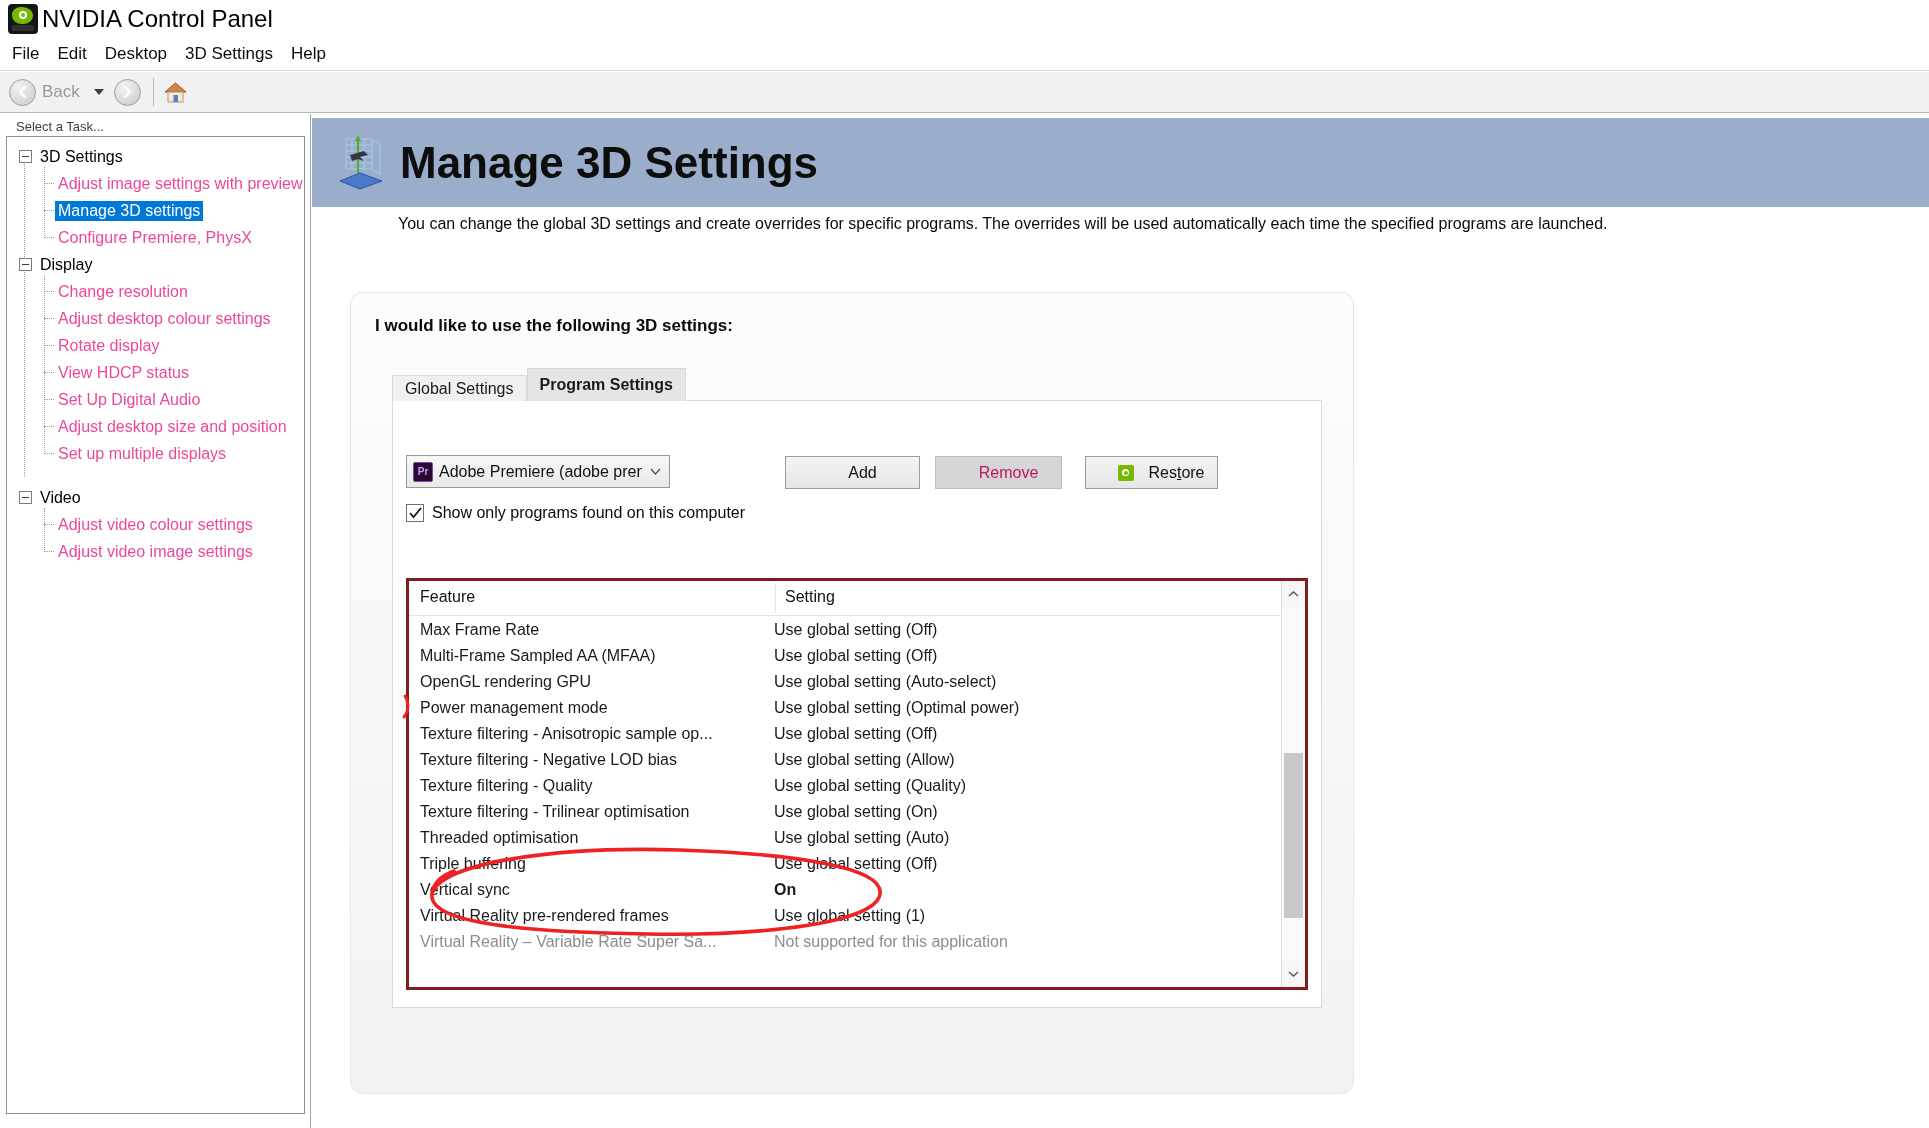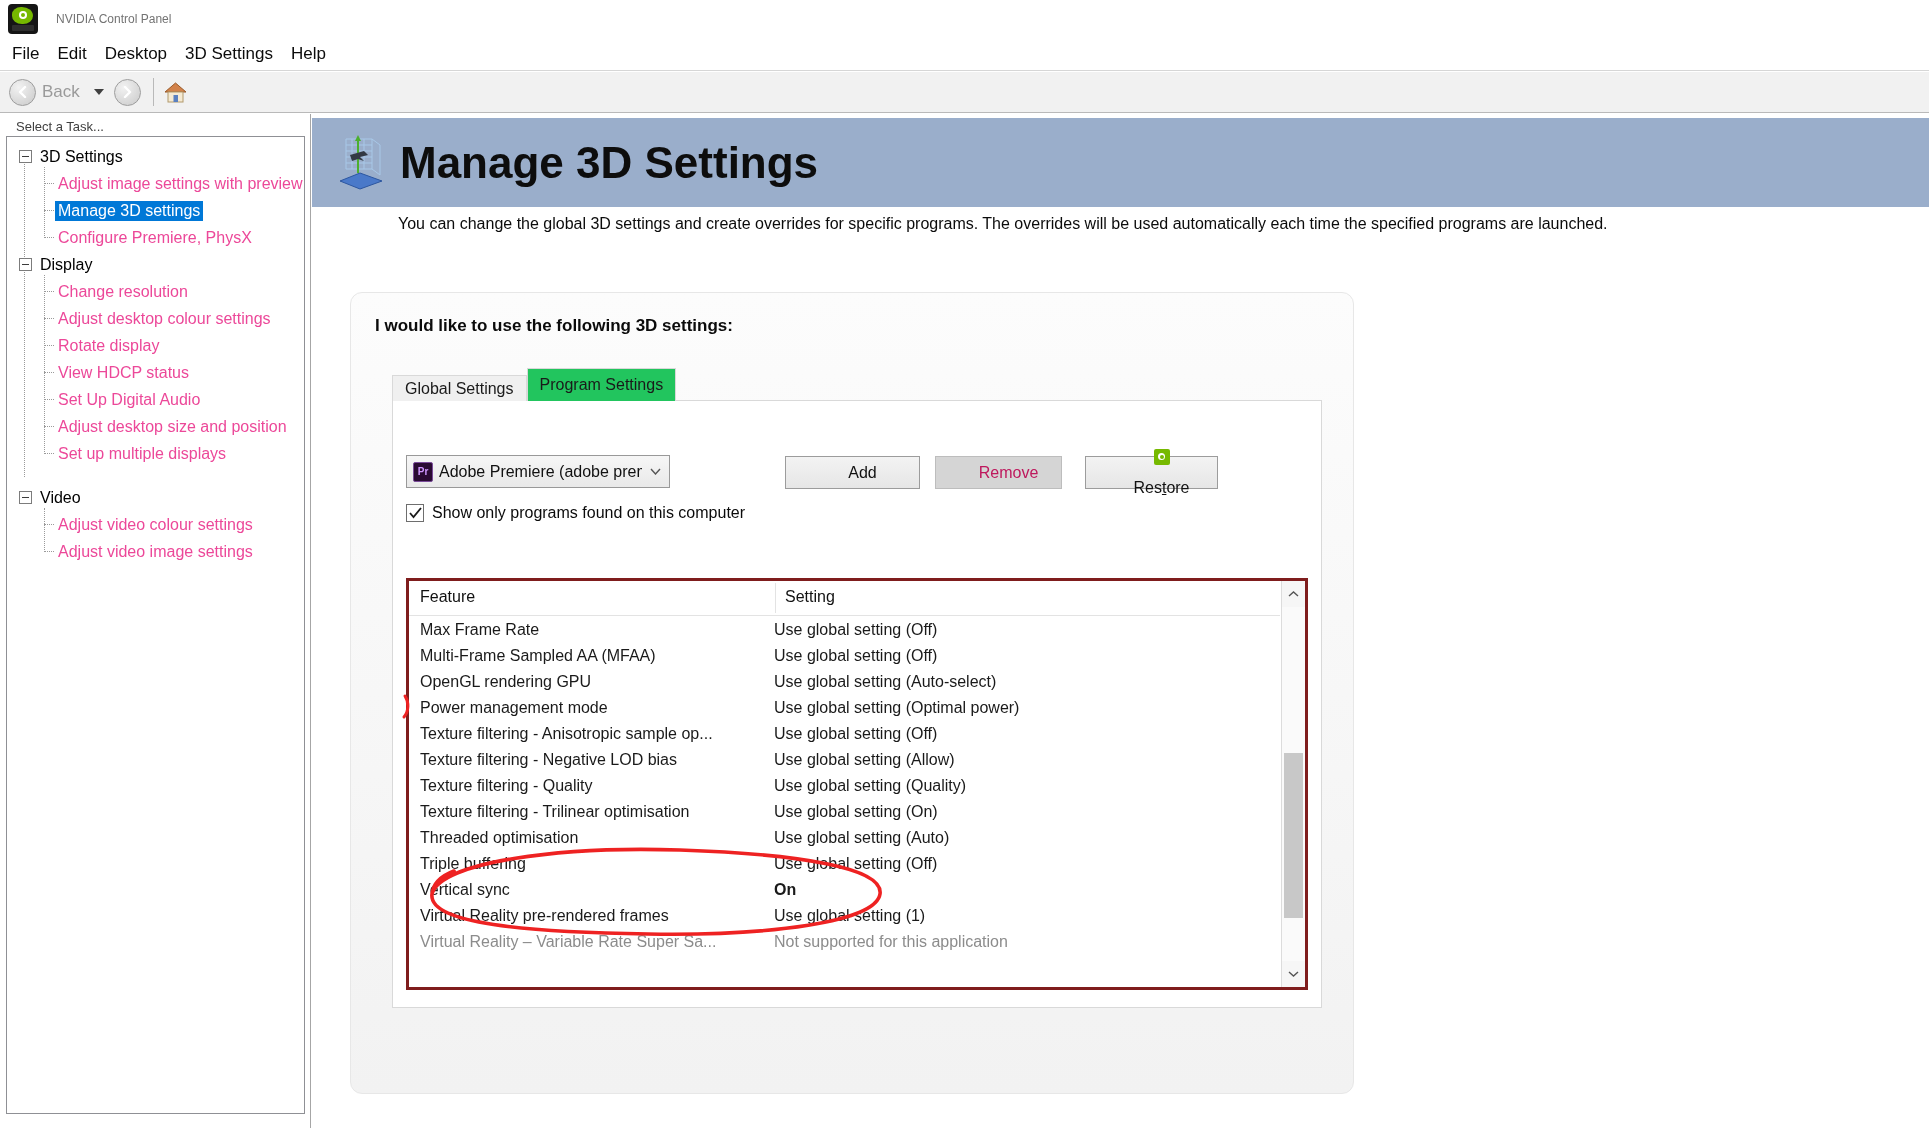--- a/index.html
+++ b/index.html
@@ -7,21 +7,21 @@
        font-family:"Liberation Sans","DejaVu Sans",sans-serif;color:#1a1a1a;
        -webkit-font-smoothing:antialiased;}
 
   
   .titlebar{position:absolute;left:0;top:0;width:100%;height:38px;background:#fff;display:flex;align-items:center;}
   .app-icon{width:30px;height:30px;margin-left:8px;border-radius:4px;background:#151515;position:relative;flex:0 0 auto;}
   .app-icon .eye{position:absolute;left:4px;top:3px;width:21px;height:17px;border-radius:45% 55% 50% 50%;background:#76b900;}
   .app-icon .pupil{position:absolute;left:11px;top:7px;width:8px;height:8px;border-radius:50%;background:#fff;}
   .app-icon .pupil2{position:absolute;left:13px;top:9px;width:4px;height:4px;border-radius:50%;background:#76b900;}
   .app-icon .base{position:absolute;left:4px;bottom:3px;width:22px;height:6px;background:#2e2e2e;border-radius:1px;}
-  .title-text{margin-left:18px;font-size:12px;color:#737373;}
+  .title-text{margin-left:4px;font-size:24px;color:#000000;}
 
   .menubar{position:absolute;left:0;top:38px;width:100%;height:33px;background:#fff;
            border-bottom:1px solid #d6d6d6;display:flex;align-items:center;gap:18px;padding-left:12px;box-sizing:border-box;}
   .menu-item{font-size:17px;color:#0b0b0b;cursor:default;}
 
   .toolbar{position:absolute;left:0;top:72px;width:100%;height:41px;background:#f1f1f1;
            border-bottom:1px solid #b9b9b9;display:flex;align-items:center;padding-left:9px;box-sizing:border-box;}
   .nav-circle{width:25px;height:25px;border-radius:50%;border:1px solid #9d9d9d;
               background:radial-gradient(circle at 35% 30%,#f2f2f2,#c9c9c9);display:flex;align-items:center;justify-content:center;flex:0 0 auto;}
   .nav-circle svg{display:block;}
@@ -55,39 +55,39 @@
   .description{position:absolute;left:398px;top:215px;font-size:16px;color:#0b0b0b;white-space:nowrap;}
 
   
   .panel{position:absolute;left:350px;top:292px;width:1002px;height:800px;background:linear-gradient(#fcfcfc,#f2f2f2);
          border:1px solid #e7e7e7;border-radius:12px;}
   .settings-heading{position:absolute;left:375px;top:316px;font-size:17px;font-weight:bold;color:#0b0b0b;}
 
   .tabs{position:absolute;left:392px;top:368px;height:33px;display:flex;align-items:flex-end;z-index:3;}
   .tab{height:26px;padding:0 12px;display:flex;align-items:center;background:#f0f0f0;
        border:1px solid #d9d9d9;border-bottom:none;font-size:16px;color:#1a1a1a;box-sizing:border-box;}
-  .tab.active{height:33px;background:#22c55e;position:relative;z-index:4;}
+  .tab.active{height:33px;background:#e5e5e5;position:relative;z-index:4;font-weight:bold;}
   .tabbox{position:absolute;left:392px;top:400px;width:930px;height:608px;background:#fff;border:1px solid #d9d9d9;box-sizing:border-box;z-index:2;}
 
   .step-label{position:absolute;font-size:16px;color:#0b0b0b;}
   #step1{left:408px;top:424px;}
   #step2{left:408px;top:549px;}
 
   .combo{position:absolute;left:406px;top:455px;width:264px;height:33px;background:linear-gradient(#f6f6f6,#e9e9e9);
          border:1px solid #999;display:flex;align-items:center;box-sizing:border-box;z-index:3;}
   .pr-icon{width:18px;height:18px;margin:0 6px 0 6px;background:#2a0a33;border:1px solid #7a4b9a;border-radius:2px;
            color:#cf96ff;font-size:10px;font-weight:bold;display:flex;align-items:center;justify-content:center;flex:0 0 auto;}
   .combo-text{font-size:16px;color:#111;white-space:nowrap;overflow:hidden;flex:1;}
   .combo-caret{margin:0 8px;flex:0 0 auto;}
 
   .btn{position:absolute;top:456px;height:33px;border:1px solid #9c9c9c;background:linear-gradient(#f3f3f3,#e6e6e6);
        font-size:16px;color:#111;display:flex;align-items:center;justify-content:center;box-sizing:border-box;z-index:3;padding-left:20px;}
   #btn-add{left:785px;width:135px;}
   #btn-remove{left:935px;width:127px;background:#d5d5d5;border-color:#bdbdbd;color:#be185d;}
-  #btn-restore{left:1085px;width:133px;gap:14px;flex-direction:column;}
+  #btn-restore{left:1085px;width:133px;gap:14px;}
   .nv-mini{width:16px;height:16px;border-radius:2px;background:#76b900;position:relative;flex:0 0 auto;}
   .nv-mini::after{content:"";position:absolute;left:4px;top:4px;width:7px;height:7px;border-radius:50%;background:#fff;}
   .nv-mini::before{content:"";position:absolute;left:6px;top:6px;width:4px;height:4px;border-radius:50%;background:#76b900;z-index:1;}
   .key-underline{text-decoration:underline;}
 
   .chkrow{position:absolute;left:406px;top:504px;display:flex;align-items:center;z-index:3;}
   .checkbox{width:18px;height:18px;border:1px solid #6e6e6e;background:#fff;display:flex;align-items:center;justify-content:center;box-sizing:border-box;}
   .check{display:none;}
   .check.visible{display:block;}
   .chk-label{font-size:16px;margin-left:8px;color:#0b0b0b;}

